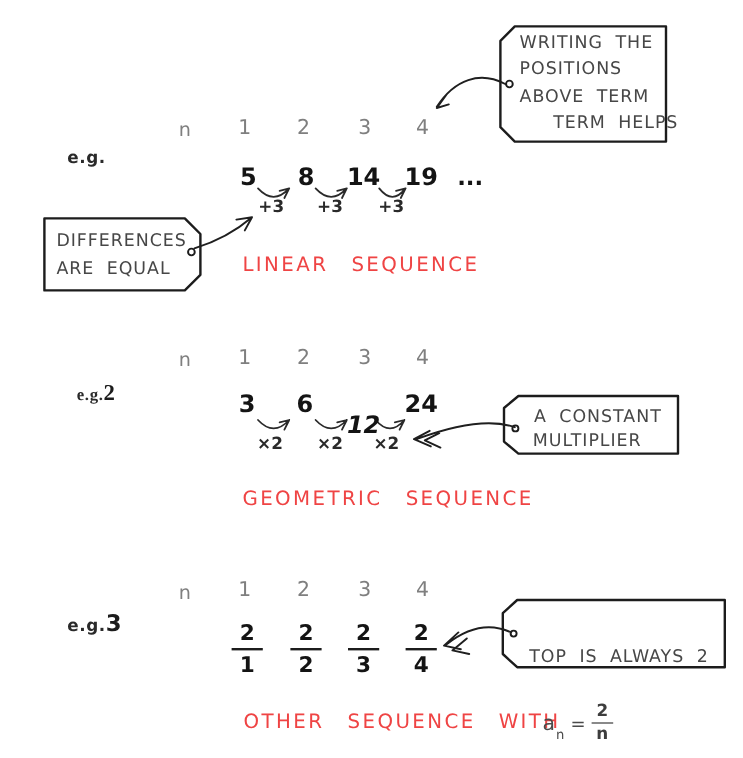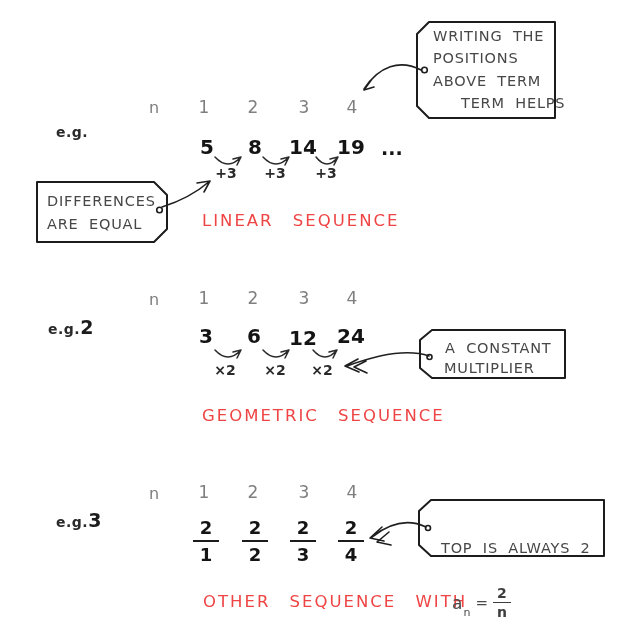--- a/index.html
+++ b/index.html
@@ -84,31 +84,31 @@
   <div class="txt cap" style="left:202px;top:213px;">LINEAR SEQUENCE</div>
 
   <div class="txt note" style="left:433px;top:29px;">WRITING THE</div>
   <div class="txt note" style="left:433px;top:51px;">POSITIONS</div>
   <div class="txt note" style="left:433px;top:74px;">ABOVE TERM</div>
   <div class="txt note" style="left:433px;top:96px;margin-left:28px;">TERM HELPS</div>
 
   <div class="txt note" style="left:47px;top:194px;">DIFFERENCES</div>
   <div class="txt note" style="left:47px;top:217px;">ARE EQUAL</div>
 
-  <div class="txt eg" style="left:48px;top:295px;"><span>e.g.</span><span class="egnum">2</span></div>
+  <div class="txt eg" style="left:64px;top:295px;font-family:Liberation Serif, serif;"><span>e.g.</span><span class="egnum">2</span></div>
   <div class="txt nlab" style="left:149px;top:292px;">n</div>
 
   <div class="txt pos" style="left:189px;top:290px;">1</div>
   <div class="txt pos" style="left:238px;top:290px;">2</div>
   <div class="txt pos" style="left:289px;top:290px;">3</div>
   <div class="txt pos" style="left:337px;top:290px;">4</div>
 
   <div class="txt term" style="left:186px;top:326px;">3</div>
   <div class="txt term" style="left:234px;top:326px;">6</div>
-  <div class="txt term" style="left:283px;top:328px;">12</div>
+  <div class="txt term" style="left:283px;top:344px;font-style:italic;">12</div>
   <div class="txt term" style="left:331px;top:326px;">24</div>
 
   <div class="txt step" style="left:208px;top:363px;">×2</div>
   <div class="txt step" style="left:258px;top:363px;">×2</div>
   <div class="txt step" style="left:305px;top:363px;">×2</div>
 
   <div class="txt cap" style="left:202px;top:408px;">GEOMETRIC SEQUENCE</div>
 
   <div class="txt note" style="left:445px;top:341px;">A CONSTANT</div>
   <div class="txt note" style="left:444px;top:361px;">MULTIPLIER</div>

